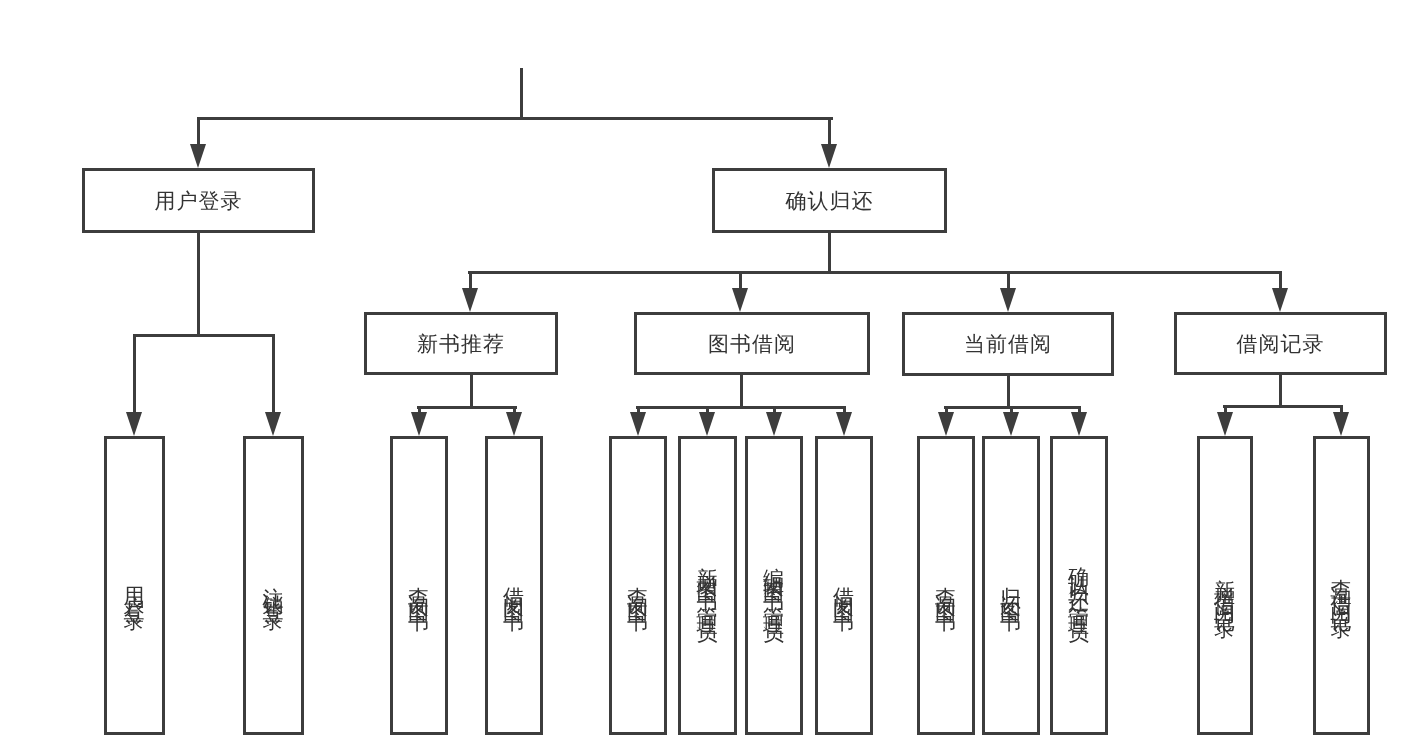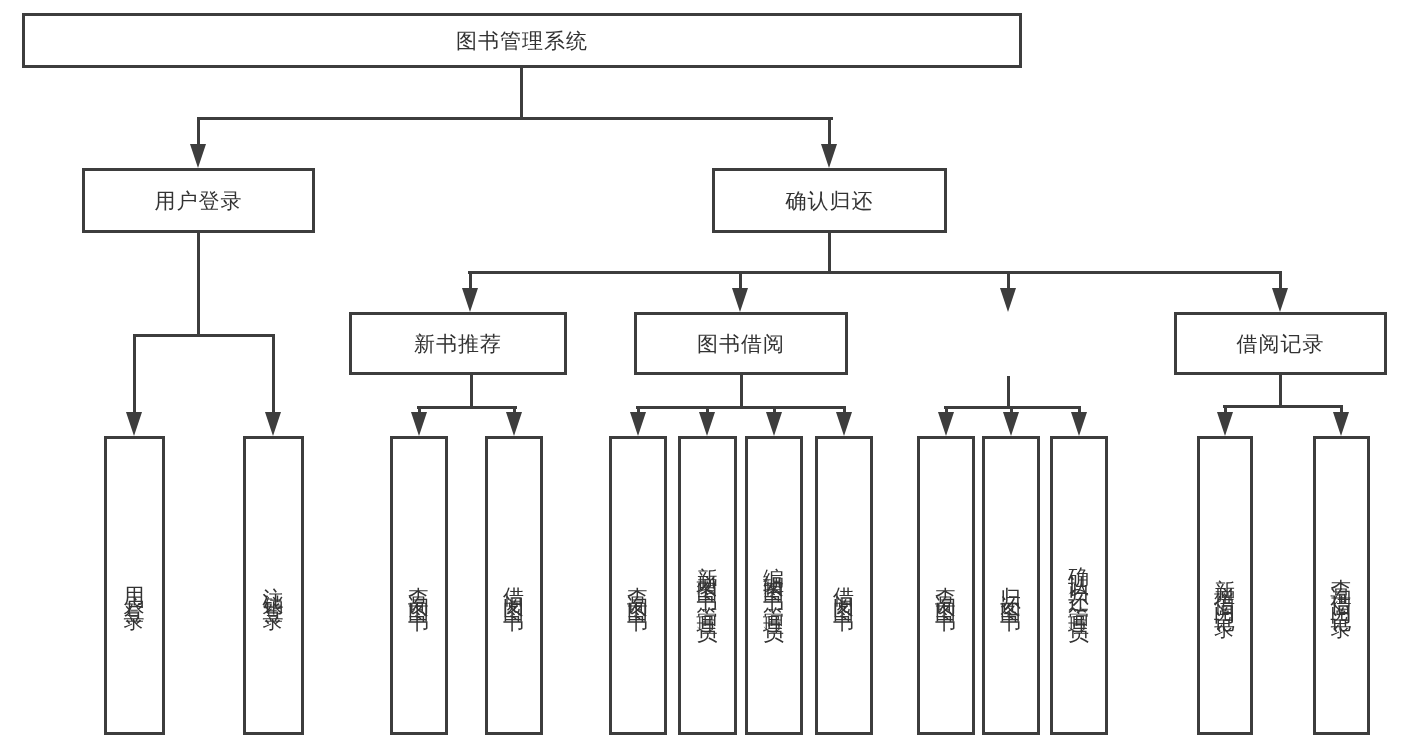--- a/index.html
+++ b/index.html
@@ -58,23 +58,20 @@
     letter-spacing:1px;
     white-space:nowrap;
     z-index:4;
   }
 </style>
 </head>
 <body>
 
 <div class="canvas">
 
-  <div class="box" style="left:22px;top:13px;width:1000px;height:55px">
-    <span>图书管理系统</span>
-  </div>
 
   <div class="vline" style="left:520px;top:68px;width:3px;height:50px"></div>
   <div class="hline" style="left:197px;top:117px;width:636px;height:3px"></div>
   <div class="vline" style="left:197px;top:117px;width:3px;height:30px"></div>
   <div class="arrow" style="left:190px;top:144px"></div>
   <div class="vline" style="left:828px;top:117px;width:3px;height:30px"></div>
   <div class="arrow" style="left:821px;top:144px"></div>
 
   <div class="box" style="left:82px;top:168px;width:233px;height:65px">
     <span>用户登录</span>
@@ -94,25 +91,28 @@
   <div class="hline" style="left:468px;top:271px;width:814px;height:3px"></div>
   <div class="vline" style="left:469px;top:271px;width:3px;height:22px"></div>
   <div class="arrow" style="left:462px;top:288px"></div>
   <div class="vline" style="left:739px;top:271px;width:3px;height:22px"></div>
   <div class="arrow" style="left:732px;top:288px"></div>
   <div class="vline" style="left:1007px;top:271px;width:3px;height:22px"></div>
   <div class="arrow" style="left:1000px;top:288px"></div>
   <div class="vline" style="left:1279px;top:271px;width:3px;height:22px"></div>
   <div class="arrow" style="left:1272px;top:288px"></div>
 
-  <div class="box" style="left:349px;top:312px;width:218px;height:63px">
+  <div class="box" style="left:364px;top:312px;width:194px;height:63px">
     <span>新书推荐</span>
   </div>
-  <div class="box" style="left:634px;top:312px;width:214px;height:63px">
+  <div class="box" style="left:634px;top:312px;width:236px;height:63px">
     <span>图书借阅</span>
+  </div>
+  <div class="box" style="left:902px;top:312px;width:212px;height:64px">
+    <span>当前借阅</span>
   </div>
   <div class="box" style="left:1174px;top:312px;width:213px;height:63px">
     <span>借阅记录</span>
   </div>
 
   <div class="vline" style="left:470px;top:375px;width:3px;height:33px"></div>
   <div class="hline" style="left:417px;top:406px;width:100px;height:3px"></div>
   <div class="vline" style="left:418px;top:406px;width:3px;height:10px"></div>
   <div class="arrow" style="left:411px;top:412px"></div>
   <div class="vline" style="left:513px;top:406px;width:3px;height:10px"></div>

